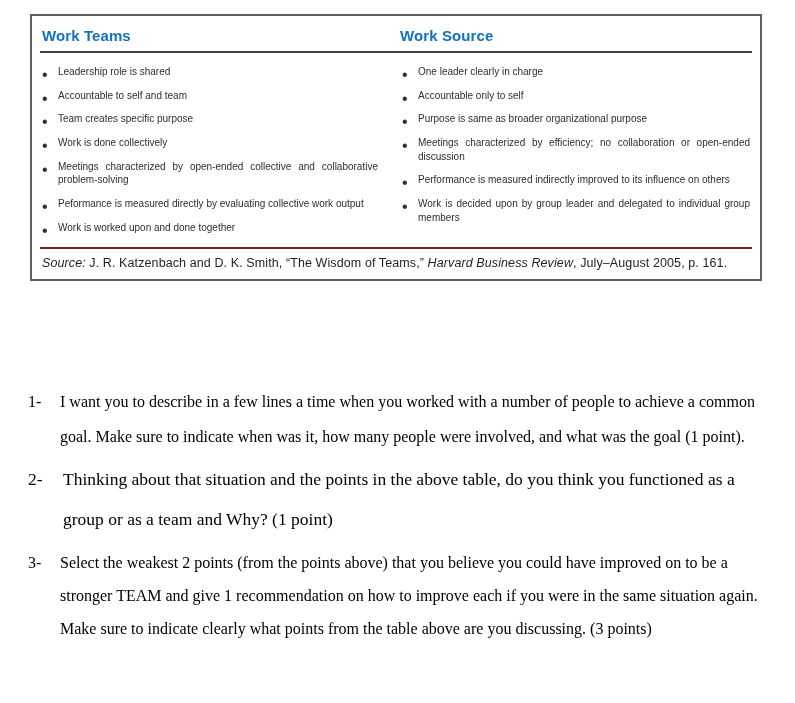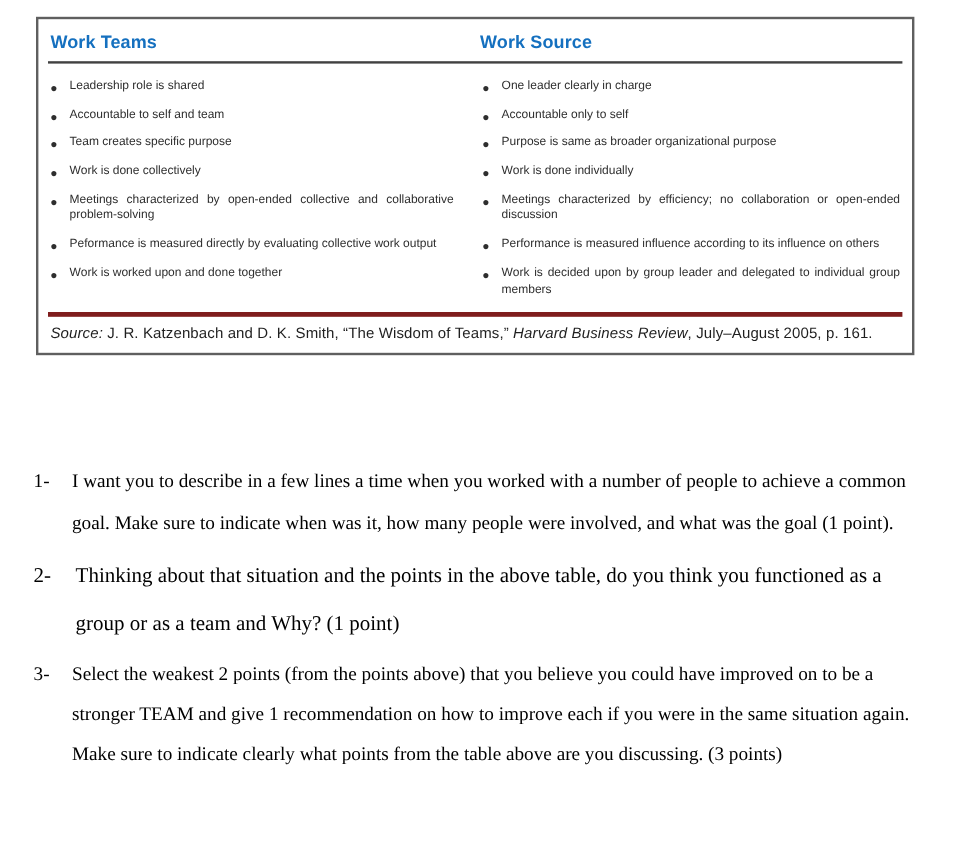--- a/index.html
+++ b/index.html
@@ -71,21 +71,21 @@
   ul.bullets li::before {
     content: "\2022";
     position: absolute;
     left: 2px;
     top: -1px;
     font-size: 16px;
     color: #2e2e2e;
   }
 
   .source-row {
-    border-top: 4px solid #7f1d1d;
+    border-top: 2px solid #7f1d1d;
     margin: 0;
     padding: 7px 0 9px 2px;
     font-size: 12.5px;
     color: #1f1f1f;
     letter-spacing: 0.1px;
   }
   .italic { font-style: italic; }
 
   
   .questions {
@@ -134,23 +134,22 @@
           <li>Meetings characterized by open-ended collective and collaborative problem-solving</li>
           <li>Peformance is measured directly by eval­uating collective work output</li>
           <li>Work is worked upon and done together</li>
         </ul>
       </div>
       <div class="col right">
         <ul class="bullets">
           <li>One leader clearly in charge</li>
           <li>Accountable only to self</li>
           <li>Purpose is same as broader organiza­tional purpose</li>
-          <li>Work is done individually</li>
           <li>Meetings characterized by efficiency; no collaboration or open-ended discussion</li>
-          <li>Performance is measured influence according to its influence on others</li>
+          <li>Performance is measured indirectly improved to its influence on others</li>
           <li>Work is decided upon by group leader and delegated to individual group members</li>
         </ul>
       </div>
     </div>
 
     <div class="source-row">
       <span class="italic">Source:</span><span> J. R. Katzenbach and D. K. Smith, “The Wisdom of Teams,” </span><span class="italic">Harvard Business Review</span><span>, July–August 2005, p. 161.</span>
     </div>
 
   </div>

